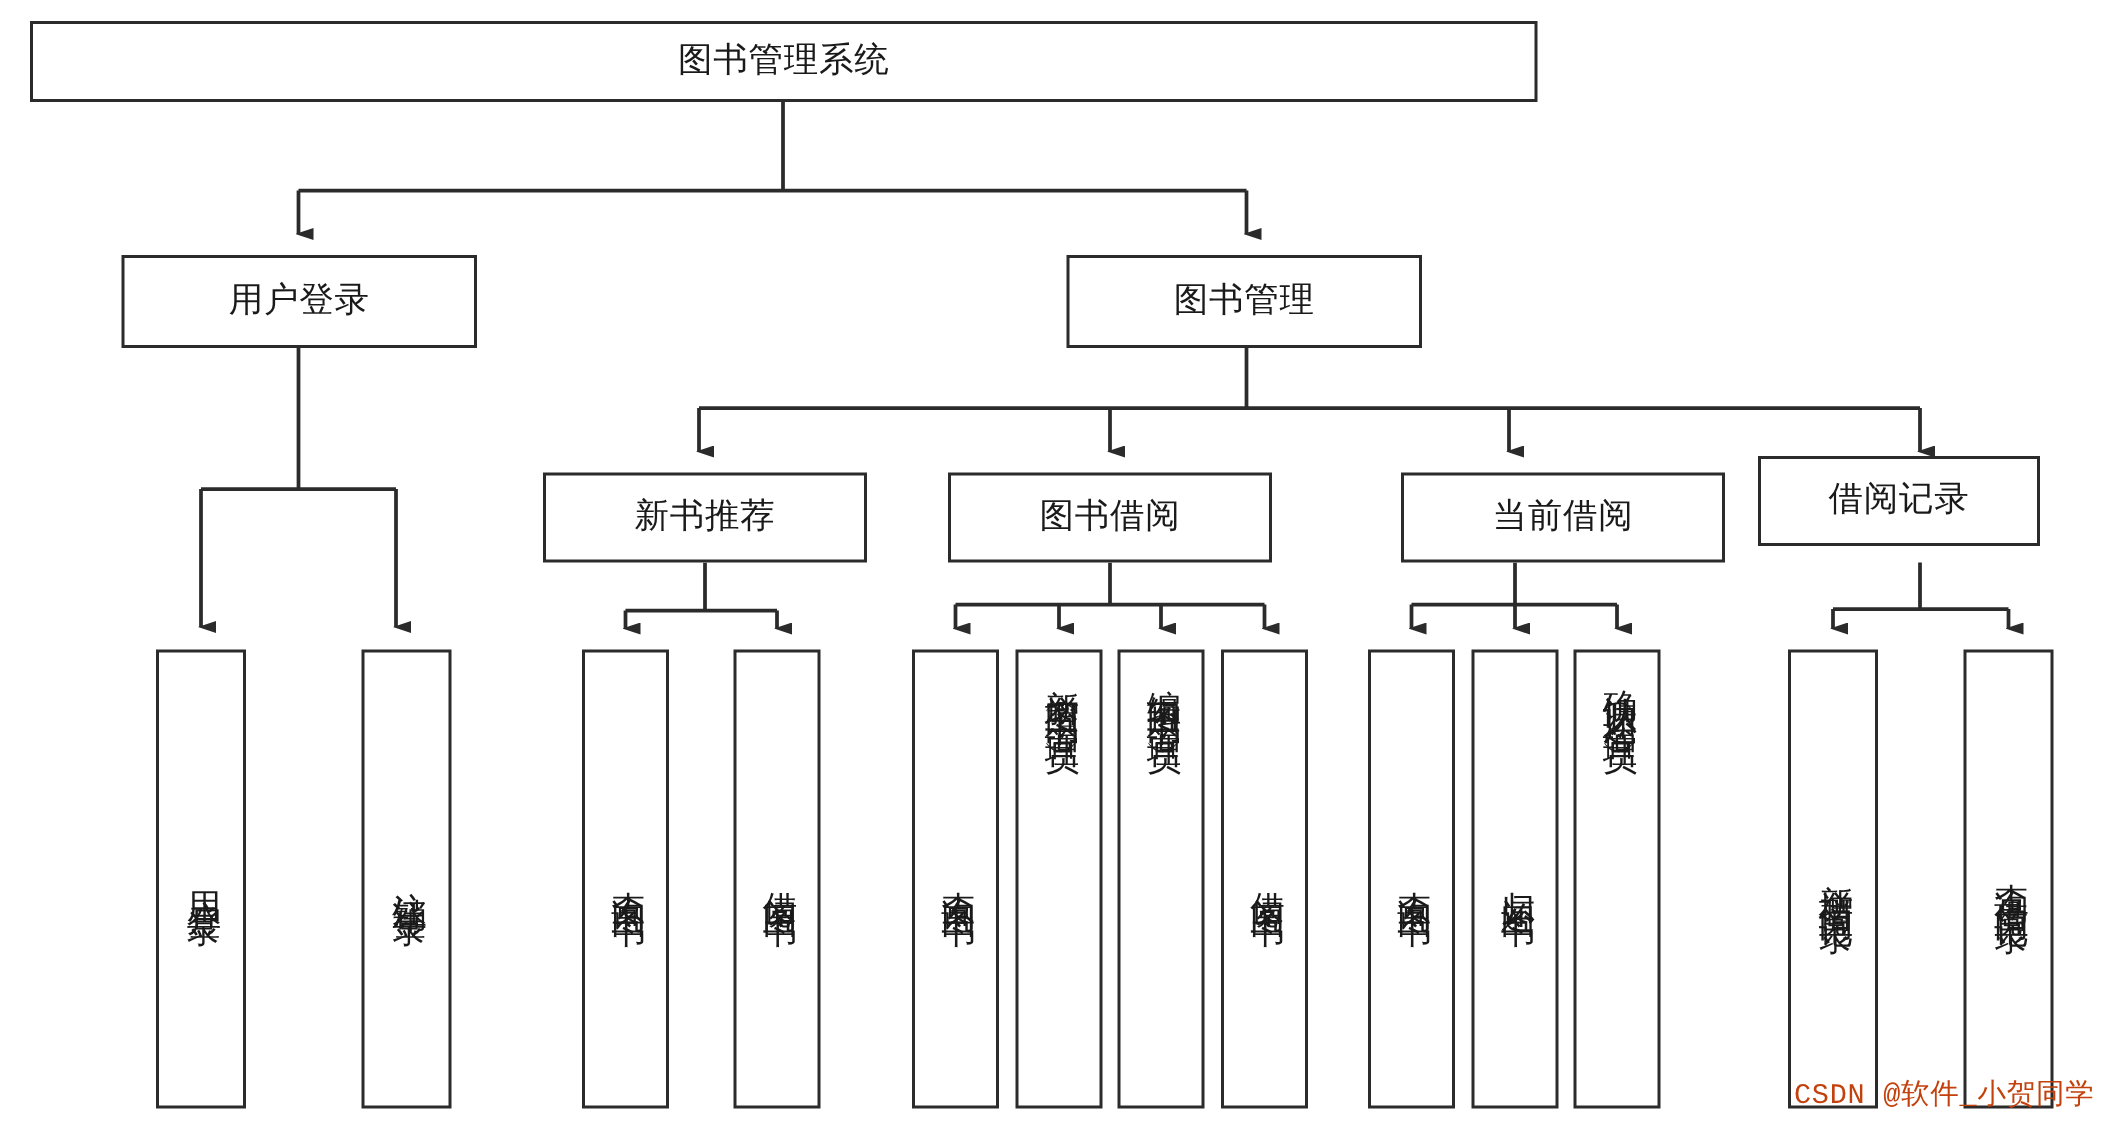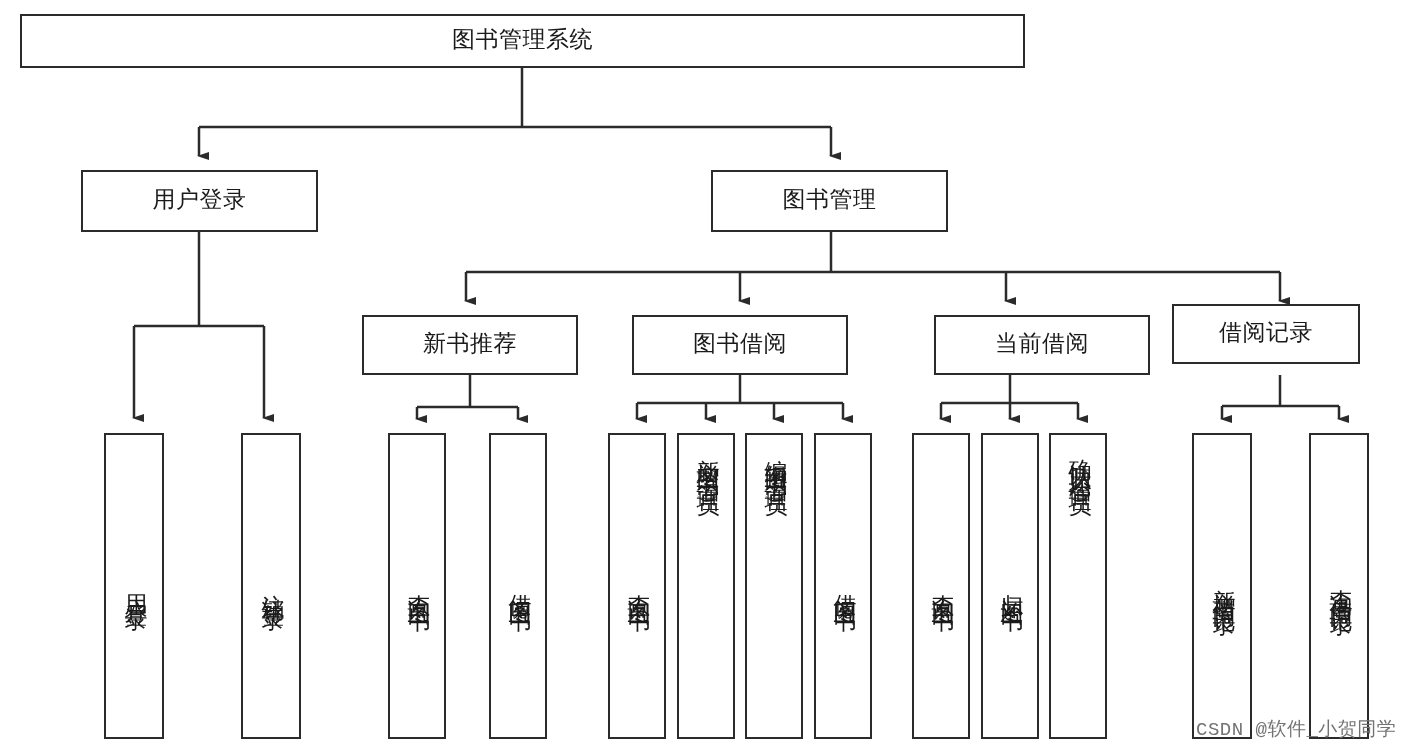--- a/index.html
+++ b/index.html
@@ -65,21 +65,21 @@
   }
   .node.vert.topalign {
     align-items: flex-start;
   }
   .node.vert.topalign .lbl {
     margin-top: 6px;
   }
   .watermark {
     position: absolute;
     font-size: 19px;
-    color: #737373;
+    color: #c2410c;
     white-space: nowrap;
     letter-spacing: 0.5px;
   }
 </style>
 </head>
 <body>
 
 <div id="canvas">
 
   <svg class="wires" viewBox="0 0 1405 747" xmlns="http://www.w3.org/2000/svg">

